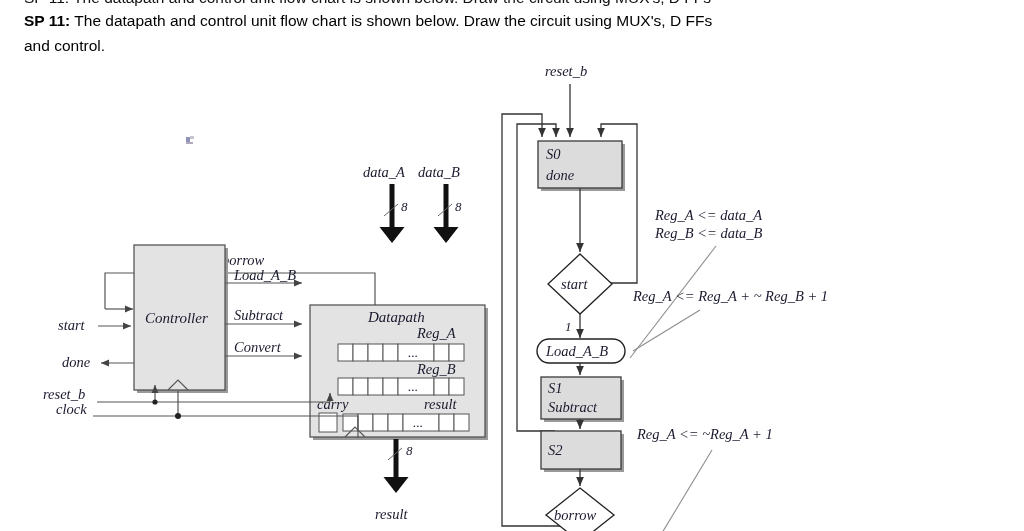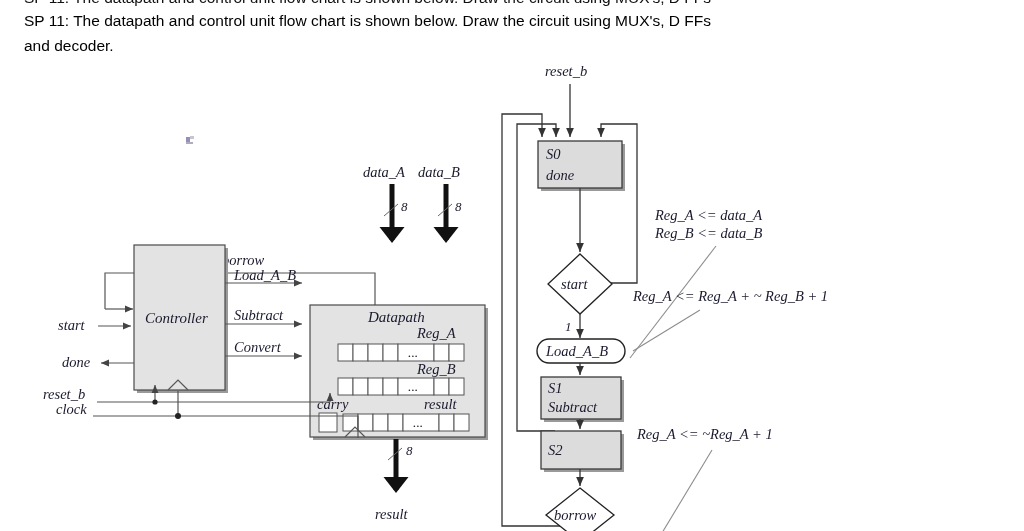--- a/index.html
+++ b/index.html
@@ -13,21 +13,21 @@
   .q-clip{position:absolute;left:0;top:0;width:1024px;height:7px;overflow:hidden;}
   .q-clip .ghost{
     font-family:"Liberation Sans", sans-serif;font-size:15.5px;
     position:absolute;left:24px;top:-11px;white-space:nowrap;color:#111;
   }
   .qtext{
     position:absolute;left:24px;top:8px;width:940px;
     font-size:15.5px;line-height:25px;color:#000;
     font-family:"Liberation Sans", sans-serif;
   }
-  .qtext b{font-weight:normal;}
+  .qtext b{font-weight:bold;}
 
   
   #diagram{position:absolute;left:0;top:58px;width:1024px;height:473px;}
 
   .itx{font-family:"Liberation Serif", serif;font-style:italic;fill:#1a1a2e;}
   .itx.sm{font-size:13.5px;}
   .itx.md{font-size:14.5px;}
   .itx.lg{font-size:15px;}
   .num{font-family:"Liberation Serif", serif;font-style:italic;font-size:13px;fill:#1a1a2e;}
 
@@ -50,21 +50,21 @@
 
 <div id="page">
 
   <div class="q-clip">
     <div class="ghost">SP 11: The datapath and control unit flow chart is shown below. Draw the circuit using MUX's, D FFs</div>
   </div>
 
   <div class="qtext">
     <b>SP 11:</b>
     <span>The datapath and control unit flow chart is shown below. Draw the circuit using MUX's, D FFs</span><br>
-    <span>and decoder.</span>
+    <span>and control.</span>
   </div>
 
   <svg id="diagram" viewBox="0 0 1024 473">
     <defs>
       <marker id="ah" markerWidth="8" markerHeight="8" refX="7" refY="3" orient="auto">
         <path d="M0,0 L7,3 L0,6 z" fill="#444"></path>
       </marker>
       <marker id="ahb" markerWidth="7" markerHeight="7" markerUnits="strokeWidth" refX="2.6" refY="2.5" orient="auto">
         <path d="M0,0 L3.2,2.5 L0,5 z" fill="#111"></path>
       </marker>

